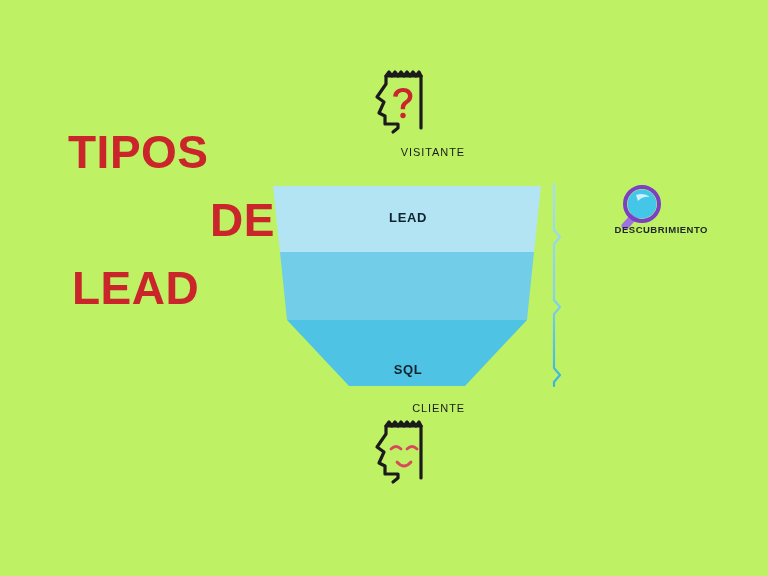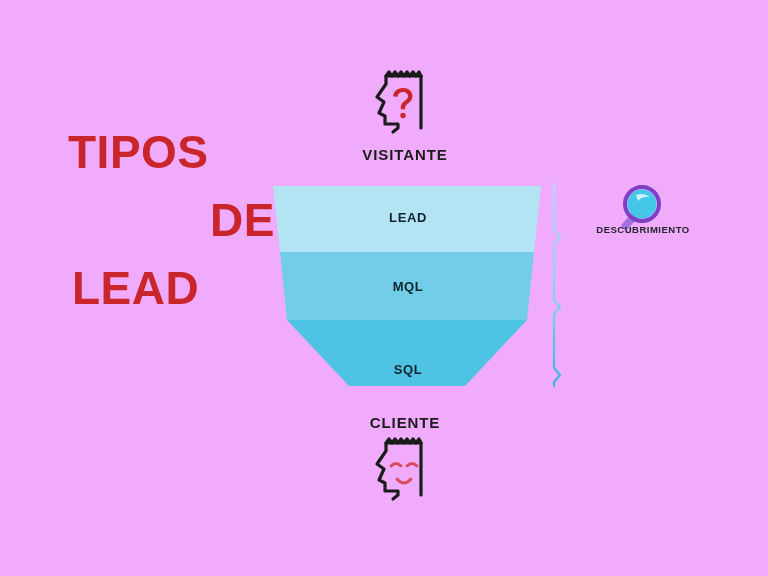--- a/index.html
+++ b/index.html
@@ -14,21 +14,21 @@
     overflow: hidden;
     position: relative;
   }
 
   #canvas {
     position: absolute;
     left: 0;
     top: 0;
     width: 768px;
     height: 576px;
-    background: #f0abfc;
+    background: #bef264;
   }
 
   
   .title-block {
     position: absolute;
     left: 60px;
     top: 118px;
     width: 215px;
     text-align: center;
   }
@@ -72,48 +72,49 @@
   #label-mql  { top: 95px; }
   #label-sql  { top: 163px; margin-top: 15px; }
 
   
   .head-icon-block {
     position: absolute;
     width: 120px;
     text-align: center;
   }
   #visitante-block { left: 345px; top: 66px; }
-  #cliente-block   { left: 345px; top: 414px; }
+  #cliente-block   { left: 345px; top: 402px; }
 
   .head-caption {
     font-family: "Liberation Sans", sans-serif;
-    font-size: 15px;
-    font-weight: bold;
+    font-size: 11px;
+    font-weight: normal;
     letter-spacing: 0.9px;
     color: #1b1b1b;
+    text-align: right;
   }
   #visitante-block .head-caption { margin-top: 4px; }
   #cliente-block .head-caption { margin-bottom: 4px; }
 
   
   #rail {
     position: absolute;
     left: 548px;
     top: 182px;
     width: 26px;
     height: 206px;
   }
 
   
   .stage-item {
     position: absolute;
     width: 130px;
     text-align: center;
   }
-  #stage-0 { left: 578px; top: 186px; }
+  #stage-0 { left: 578px; top: 186px; text-align: right; }
   #stage-1 { left: 578px; top: 252px; }
   #stage-2 { left: 578px; top: 318px; }
 
   .stage-icon {
     height: 46px;
     display: flex;
     align-items: center;
     justify-content: center;
   }
   .stage-label {
@@ -160,21 +161,20 @@
   <div id="funnel-wrap">
     <svg class="funnel-svg" width="280" height="206" viewBox="0 0 280 206" xmlns="http://www.w3.org/2000/svg">
 
       <polygon points="5,2 273,2 266,68 12,68" fill="#b3e4f4"></polygon>
 
       <polygon points="12,68 266,68 259,136 19,136" fill="#71cde8"></polygon>
 
       <polygon points="19,136 259,136 197,202 81,202" fill="#4fc3e3"></polygon>
     </svg>
     <div class="funnel-label" id="label-lead" style="color: rgb(18, 35, 46);">LEAD</div>
-    <div class="funnel-label" id="label-mql" style="color: rgb(18, 35, 46);">MQL</div>
     <div class="funnel-label" id="label-sql" style="color: rgb(18, 35, 46);">SQL</div>
   </div>
 
   <div class="head-icon-block" id="cliente-block">
     <div class="head-caption">CLIENTE</div>
     <div>
       <svg width="120" height="68" viewBox="0 0 120 68" xmlns="http://www.w3.org/2000/svg">
         <g fill="none" stroke="#1b1b1b" stroke-width="3.2" stroke-linecap="round" stroke-linejoin="round">
           <path d="M76 8 L41 8 L41 16 L32 29 L39 34 L34 45 L40 48 L40 56 L53 56 L53 60 L48 64"></path>
           <path d="M76 8 L76 60"></path>

